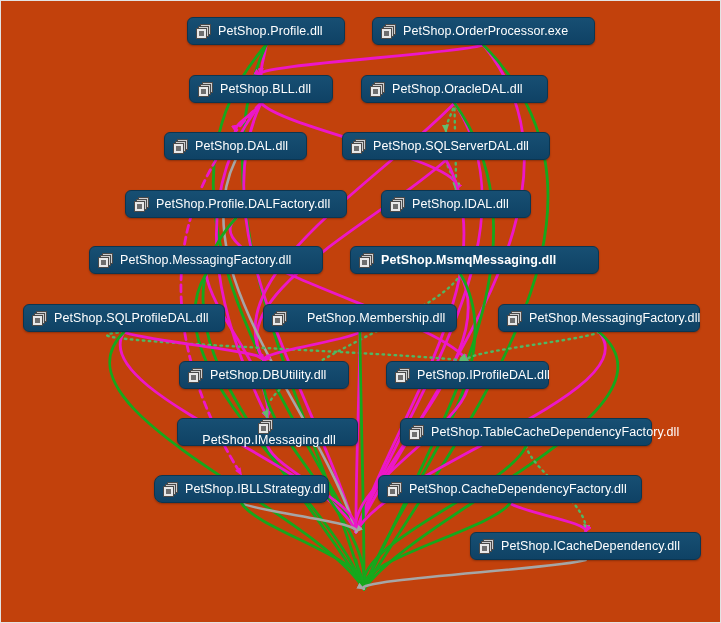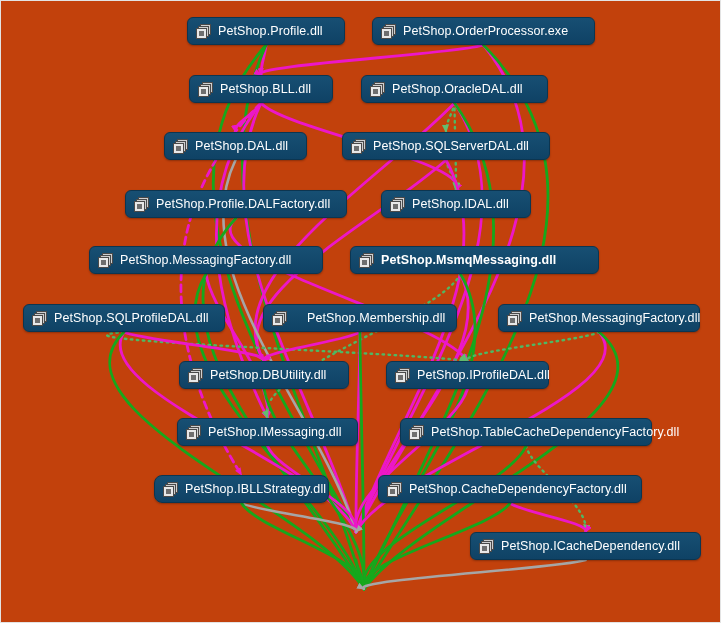--- a/index.html
+++ b/index.html
@@ -276,21 +276,21 @@
         <span class="label">PetShop.DBUtility.dll</span>
       </div>
       <div class="node" style="left: 385px; top: 360px; width: 163px;">
         <span class="asm-icon">
           <i class="s3"></i>
           <i class="s2"></i>
           <i class="s1"></i>
         </span>
         <span class="label">PetShop.IProfileDAL.dll</span>
       </div>
-      <div class="node" style="left: 176px; top: 417px; width: 181px;">
+      <div class="node" style="left: 176px; top: 417px; width: 181px; flex-direction: column;">
         <span class="asm-icon">
           <i class="s3"></i>
           <i class="s2"></i>
           <i class="s1"></i>
         </span>
         <span class="label">PetShop.IMessaging.dll</span>
       </div>
       <div class="node" style="left: 399px; top: 417px; width: 252px;">
         <span class="asm-icon">
           <i class="s3"></i>

